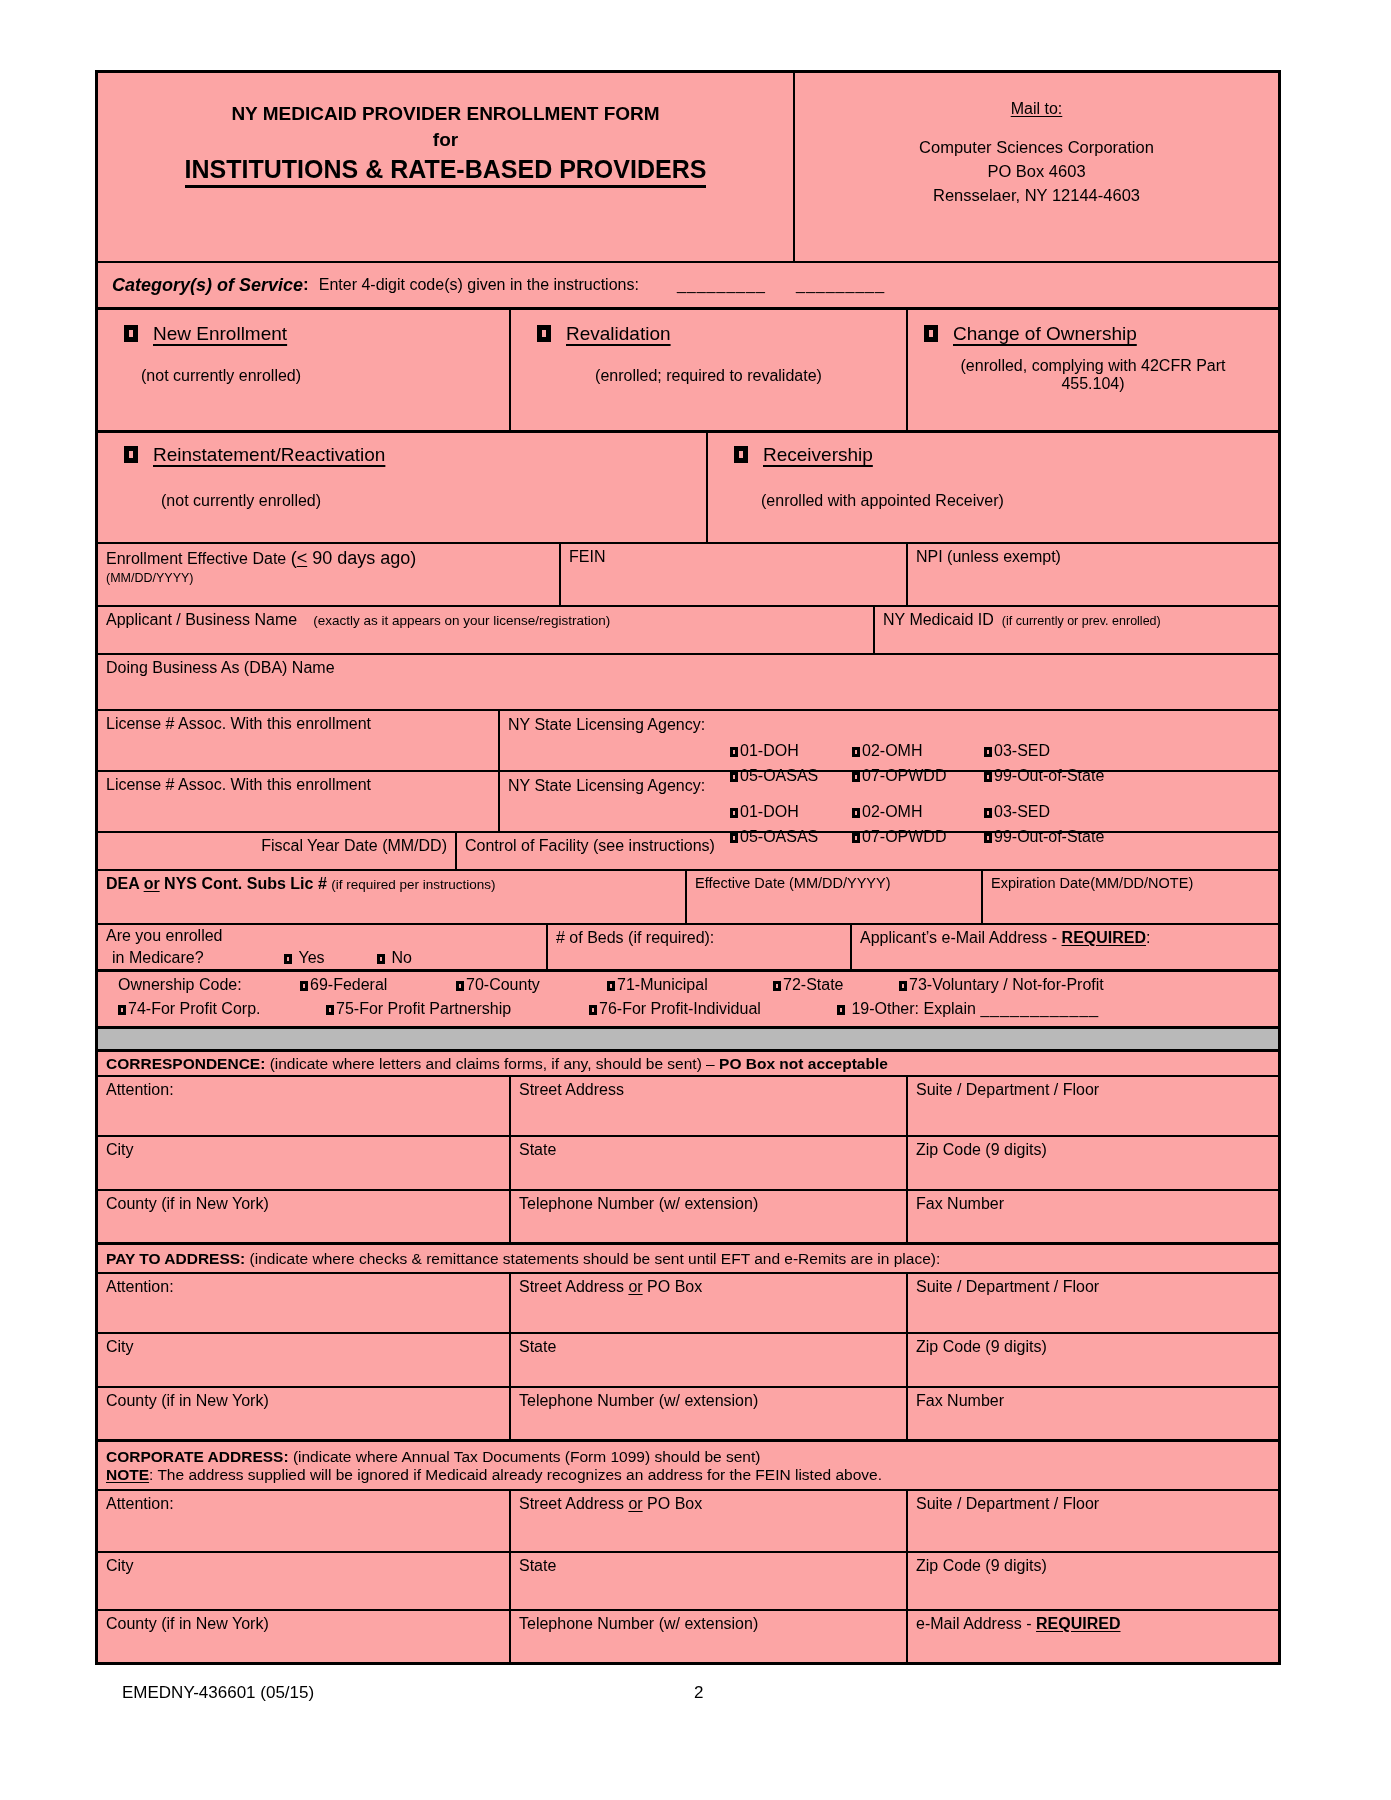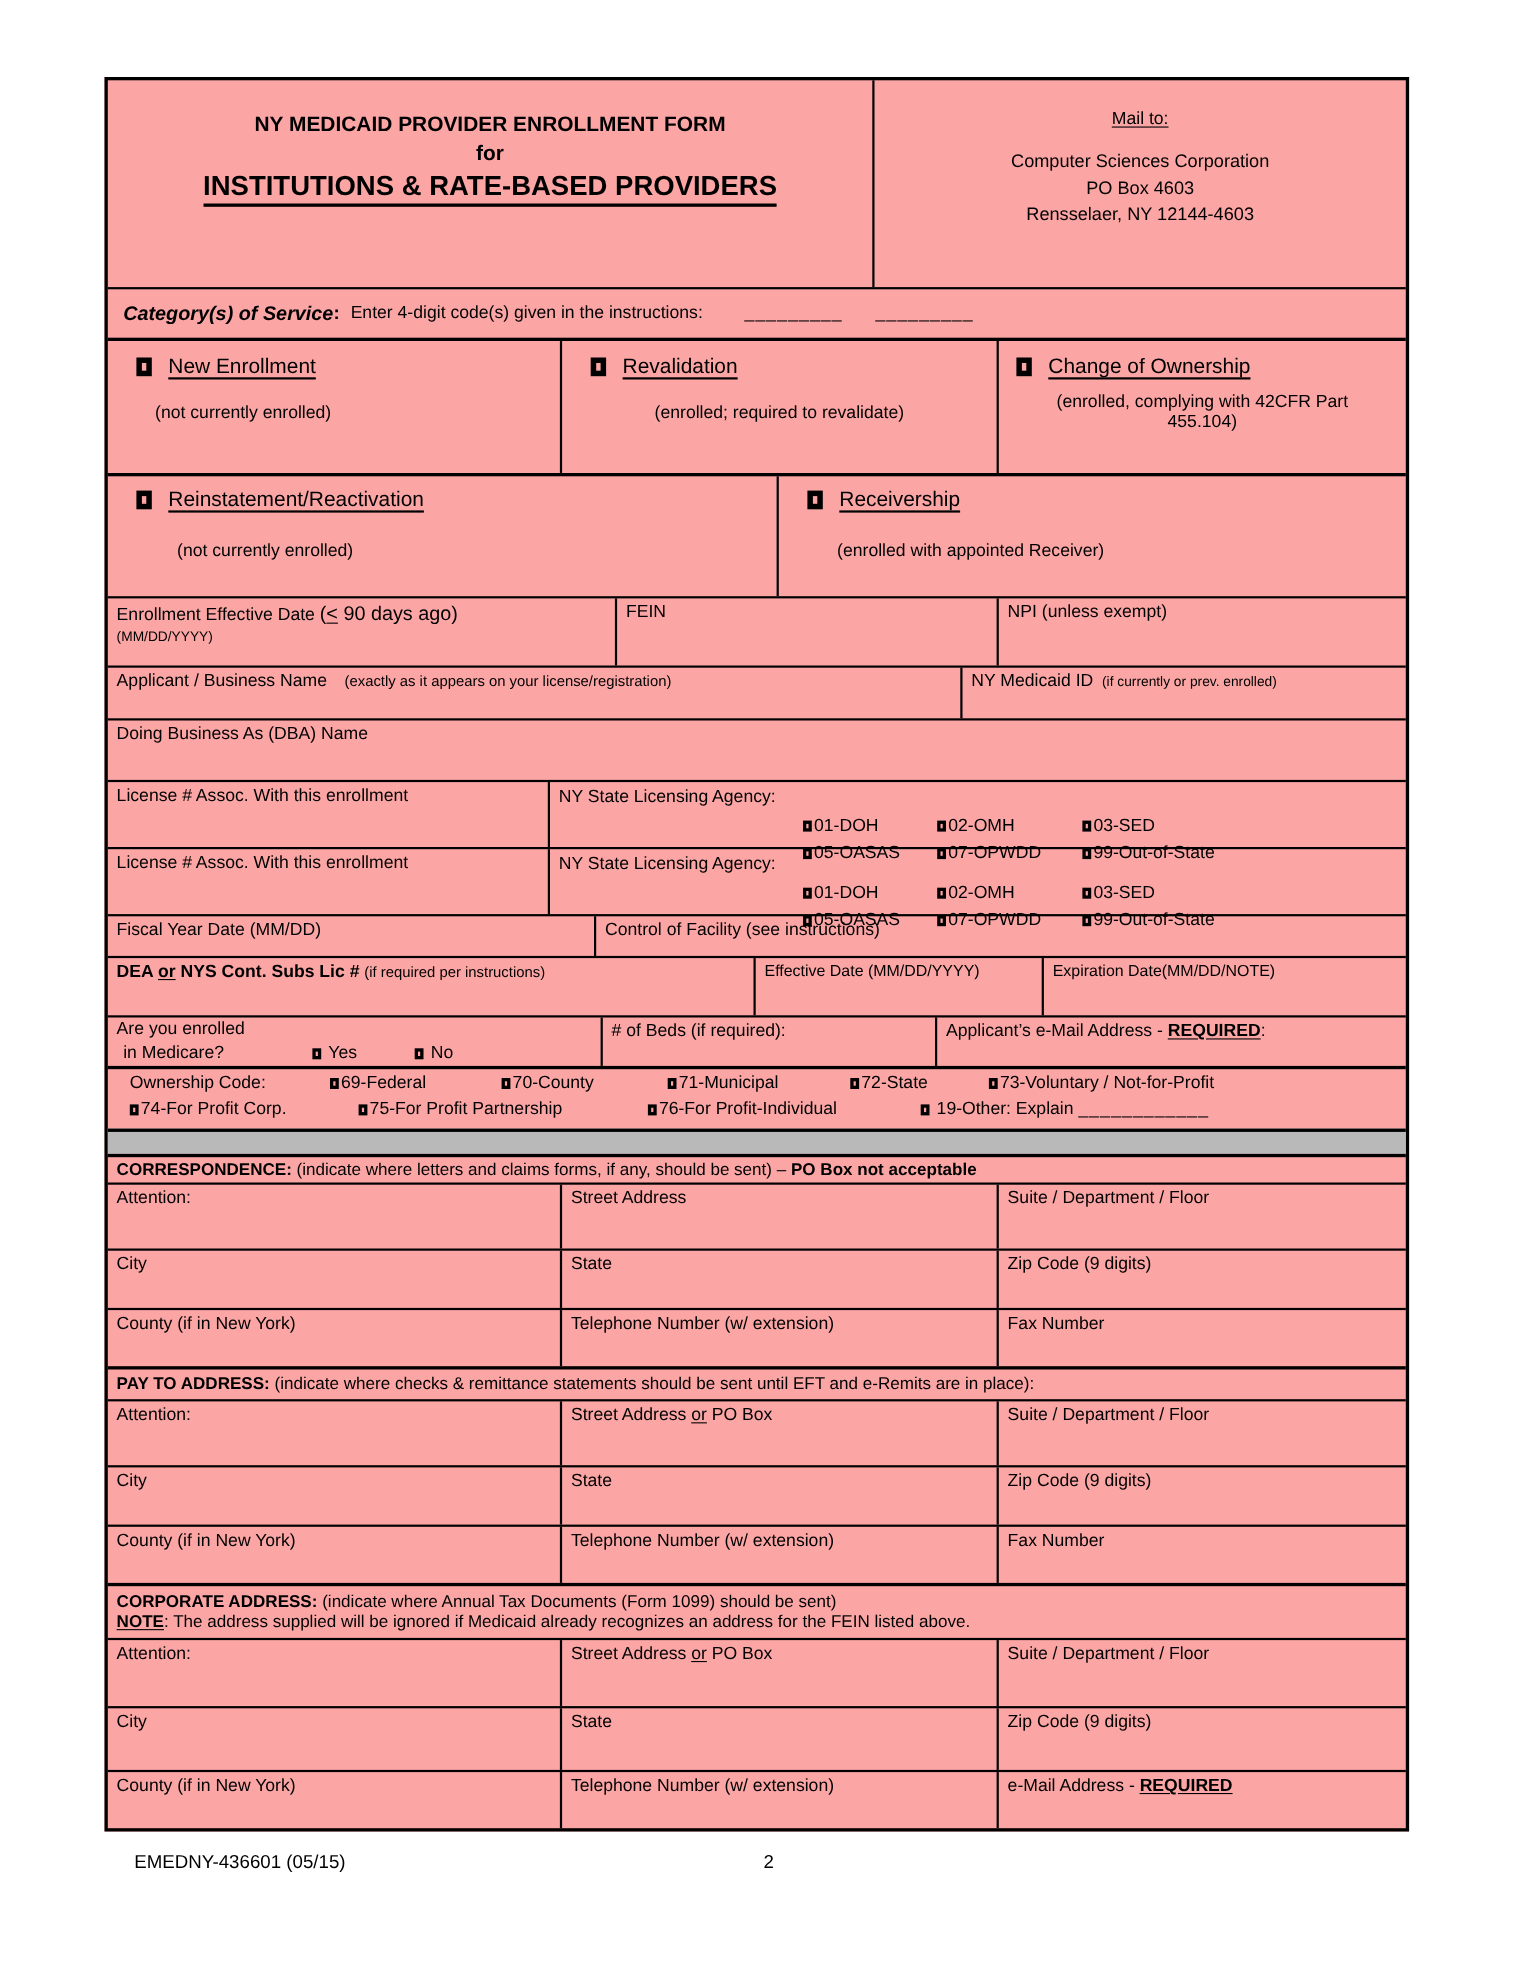--- a/index.html
+++ b/index.html
@@ -208,34 +208,34 @@
           <span><span class="cbS"></span><span>03-SED</span></span>
           <span><span class="cbS"></span><span>05-OASAS</span></span>
           <span><span class="cbS"></span><span>07-OPWDD</span></span>
           <span><span class="cbS"></span><span>99-Out-of-State</span></span>
         </div>
       </div>
     </div>
   </div>
 
   <div class="row fisrow">
-    <div class="c f" style="width:442px;">
+    <div class="c f" style="width:357px;text-align:right;">
       <div class="lbl">Fiscal Year Date (MM/DD)</div>
     </div>
     <div class="c fx">
       <div class="lbl">Control of Facility (see instructions)</div>
     </div>
   </div>
 
   <div class="row dearow">
     <div class="c f" style="width:587px;">
       <span class="dealbl"><span>DEA </span><span class="u">or</span><span> NYS Cont. Subs Lic #</span></span>
       <span class="deanote">(if required per instructions)</span>
     </div>
-    <div class="c" style="width:262px;">
+    <div class="c" style="width:296px;">
       <div class="datefmt">Effective Date  (MM/DD/YYYY)</div>
     </div>
     <div class="c fx">
       <div class="datefmt">Expiration Date(MM/DD/NOTE)</div>
     </div>
   </div>
 
   <div class="row medrow">
     <div class="c f" style="width:448px;padding-top:2px;">
       <div class="lbl">Are you enrolled</div>

